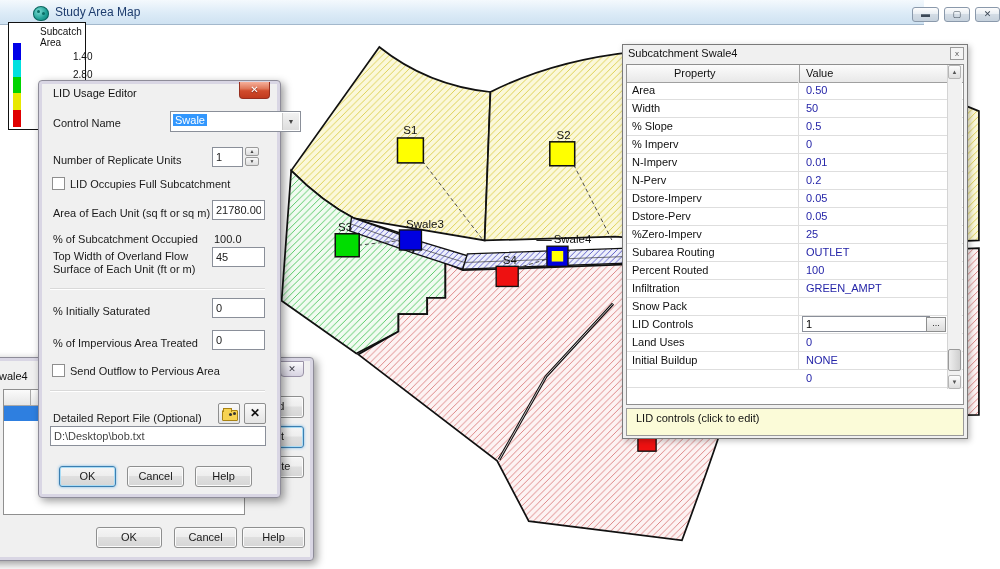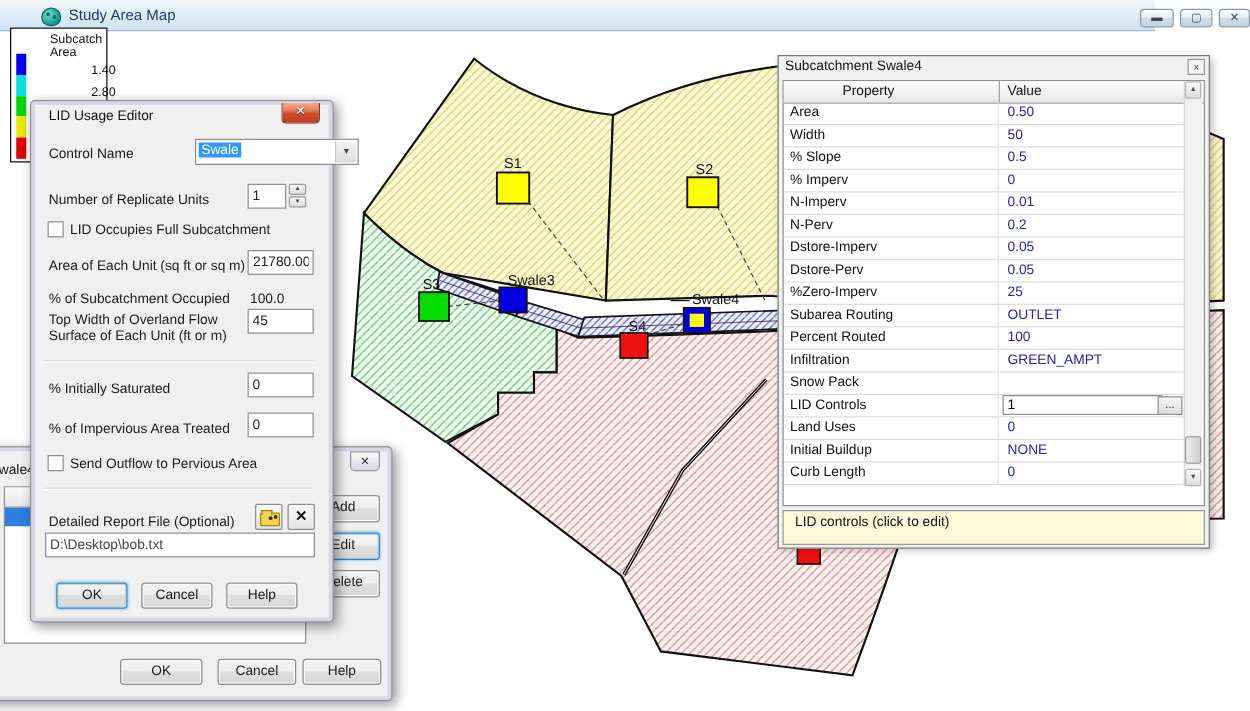--- a/index.html
+++ b/index.html
@@ -43,21 +43,21 @@
   .dlg .dtitle{position:absolute;left:4px;top:4px;right:4px;height:18px;color:#111;font-size:11px;}
   .listdlg{left:-260px;top:357px;width:574px;height:204px;z-index:4;}
   .dclose{position:absolute;box-sizing:border-box;border:1px solid #9a93a8;border-radius:0 0 4px 4px;
     background:linear-gradient(#fbfbfc,#e8e6ef 50%,#d8d4e2);text-align:center;font-size:9px;color:#40404a;line-height:14px;}
   .minigrid{position:absolute;left:262px;top:31px;width:240px;height:124px;background:#fff;border:1px solid #8f8f8f;}
   .minigrid .ghead{height:15px;background:linear-gradient(#fbfbfb,#e6e6e6);border-bottom:1px solid #a8a8a8;}
   .minigrid .ghead i{display:block;width:26px;height:100%;border-right:1px solid #a8a8a8;}
   .minigrid .gsel{height:15px;background:#2e7fe0;}
 
   
-  .liddlg{left:24px;top:80px;width:243px;height:418px;z-index:5;}
+  .liddlg{left:38px;top:80px;width:243px;height:418px;z-index:5;}
   .lid-close{position:absolute;left:200px;top:1px;width:31px;height:17px;box-sizing:border-box;border:1px solid #972f1f;
     border-top:none;border-radius:0 0 4px 4px;color:#fff;font-size:10px;line-height:15px;text-align:center;
     background:linear-gradient(#f6b09a,#e07a5d 40%,#d14c2c 55%,#c03a1e);text-shadow:0 1px 1px #7c2313;}
   .combo{position:absolute;box-sizing:border-box;background:#fff;border:1px solid #8a8f99;}
   .combo .sel{position:absolute;left:2px;top:2px;background:#3297fd;color:#fff;padding:0 2px;font-size:11px;}
   .combo .arr{position:absolute;right:1px;top:1px;bottom:1px;width:16px;background:linear-gradient(#f2f2f2,#ddd);
     border-left:1px solid #c8c8c8;text-align:center;font-size:7px;color:#444;line-height:17px;}
   .spin{position:absolute;width:14px;height:20px;}
   .spin div{position:absolute;left:0;width:14px;height:9px;box-sizing:border-box;border:1px solid #9a9a9a;border-radius:2px;
     background:linear-gradient(#f8f8f8,#ddd);font-size:5px;line-height:7px;text-align:center;color:#444;}
@@ -279,21 +279,20 @@
       <span class="pname">Land Uses</span>
       <span class="pval">0</span>
     </div>
 
     <div class="prow">
       <span class="pname">Initial Buildup</span>
       <span class="pval">NONE</span>
     </div>
 
     <div class="prow">
-      <span class="pname">Curb Length</span>
       <span class="pval">0</span>
     </div>
   </div>
       <div class="vscroll" style="top:0;height:324px;">
         <div class="varrow" style="top:0">▲</div>
         <div class="vthumb" style="top:284px"></div>
         <div class="varrow" style="bottom:0">▼</div>
       </div>
     </div>
     <div class="hintbox">LID controls (click to edit)</div>

